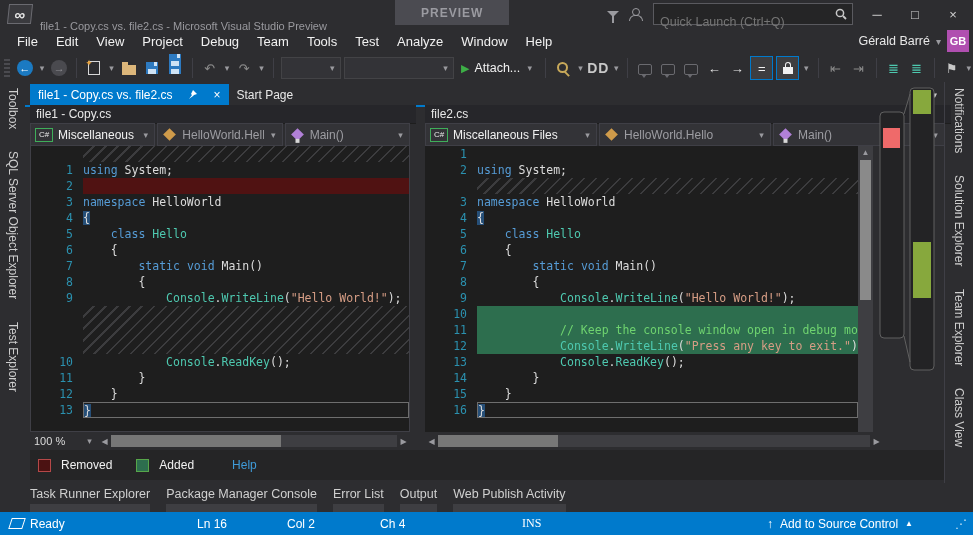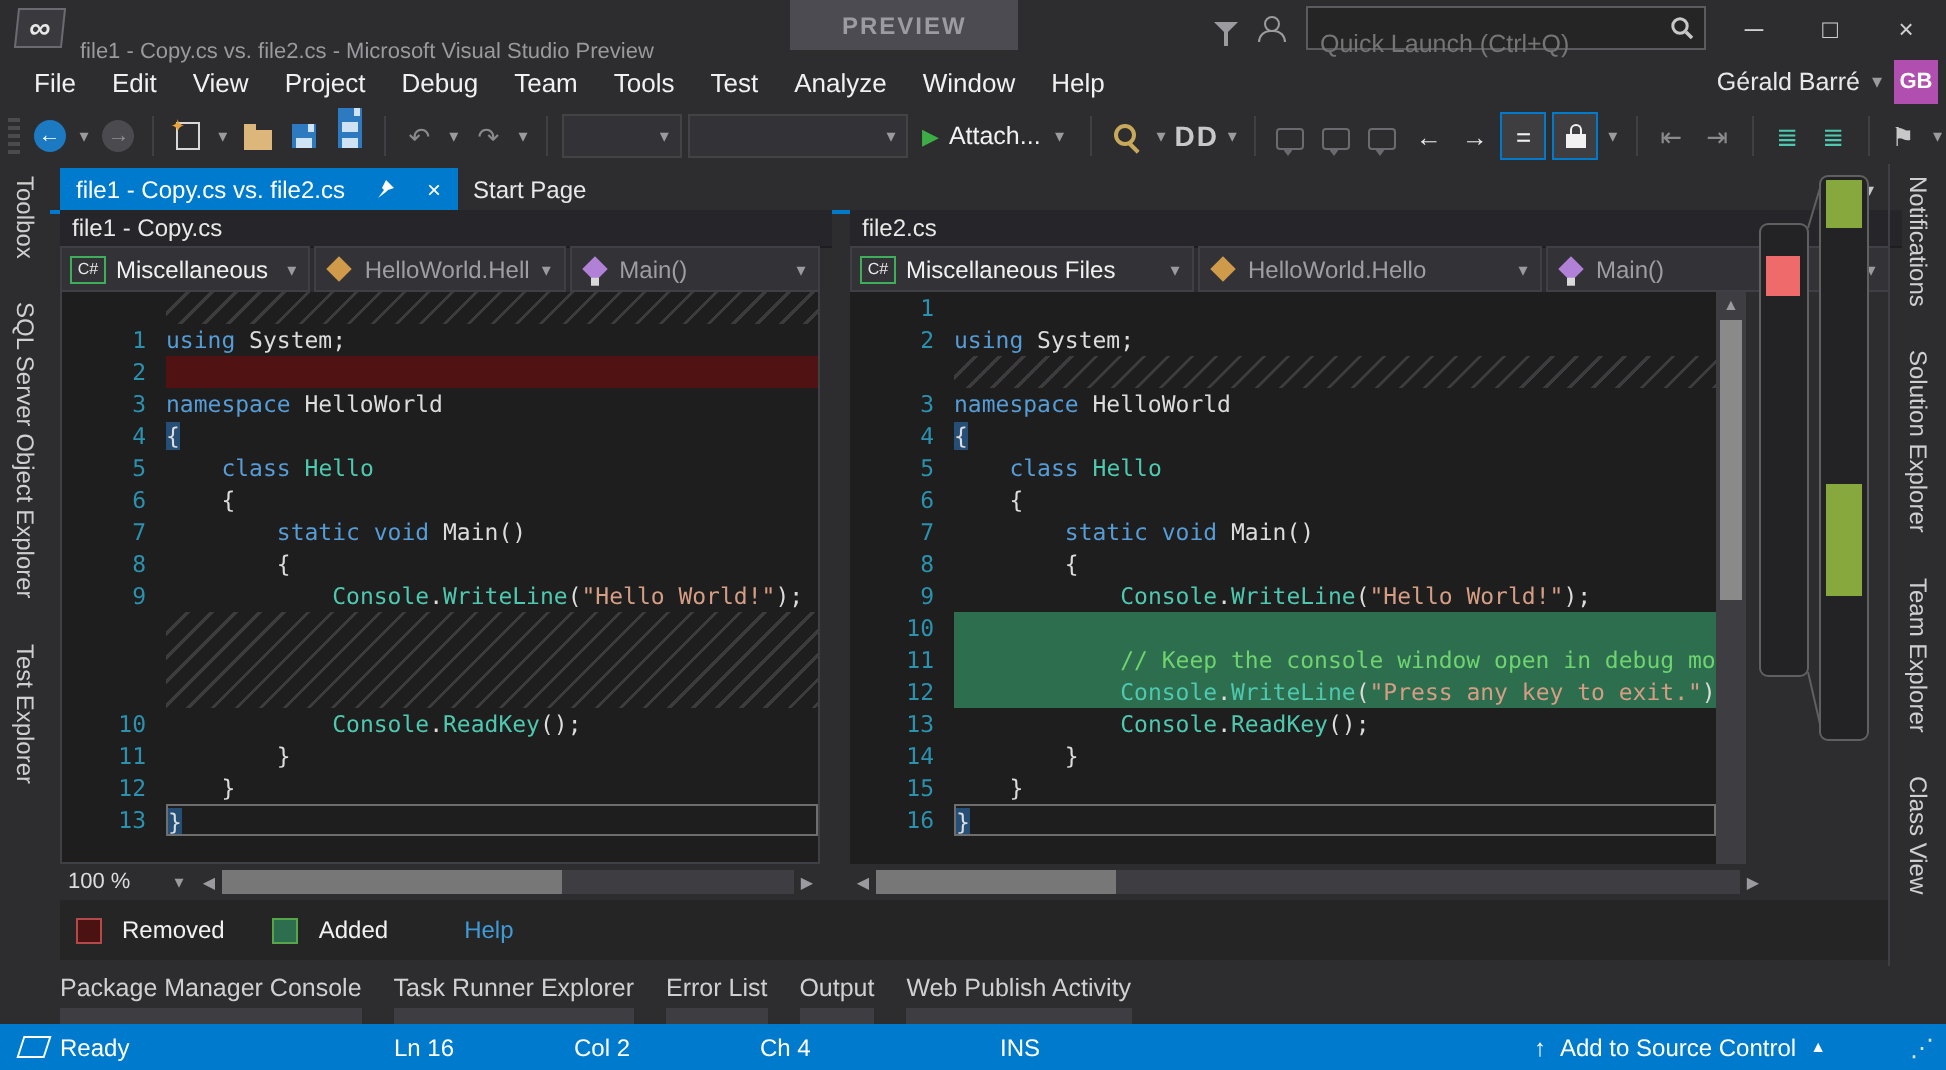--- a/index.html
+++ b/index.html
@@ -512,25 +512,25 @@
     <div class="strip right" id="right-strip">
         <span class="vlabel">Notifications</span>
         <span class="vlabel">Solution Explorer</span>
         <span class="vlabel">Team Explorer</span>
         <span class="vlabel">Class View</span>
       </div>
   </div>
 
   <div class="bottomtabs" id="bottom-tabs">
       <div class="btab">
+        <span class="lbl">Task Runner Explorer</span>
+        <span class="bar"></span>
+      </div>
+      <div class="btab">
         <span class="lbl">Package Manager Console</span>
-        <span class="bar"></span>
-      </div>
-      <div class="btab">
-        <span class="lbl">Task Runner Explorer</span>
         <span class="bar"></span>
       </div>
       <div class="btab">
         <span class="lbl">Error List</span>
         <span class="bar"></span>
       </div>
       <div class="btab">
         <span class="lbl">Output</span>
         <span class="bar"></span>
       </div>
@@ -541,21 +541,21 @@
     </div>
 
   <footer class="statusbar">
     <span class="sb" style="left:10px;">
         <span class="sb-icon"></span>
       </span>
     <span class="sb" style="left:30px;">Ready</span>
     <span class="sb" style="left:197px;">Ln 16</span>
     <span class="sb" style="left:287px;">Col 2</span>
     <span class="sb" style="left:380px;">Ch 4</span>
-    <span class="sb" style="left:500px;">INS</span>
+    <span class="sb" style="left:522px;font-family:Liberation Serif, serif;">INS</span>
     <span class="sb sb-right" style="right:60px;">
       <span>↑</span>
       <span>Add to Source Control</span>
       <span class="small">▲</span>
     </span>
     <span class="sb small" style="right:6px;color:#cfe6f5;">⋰</span>
   </footer>
 </div>
 
 </body></html>

